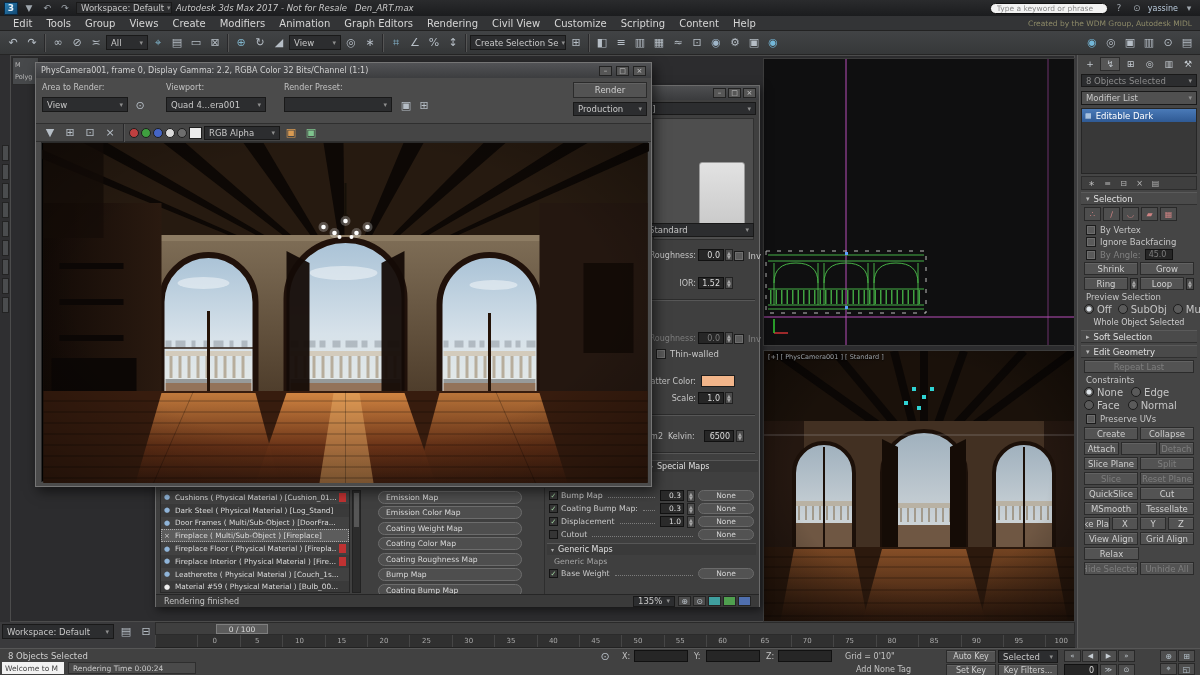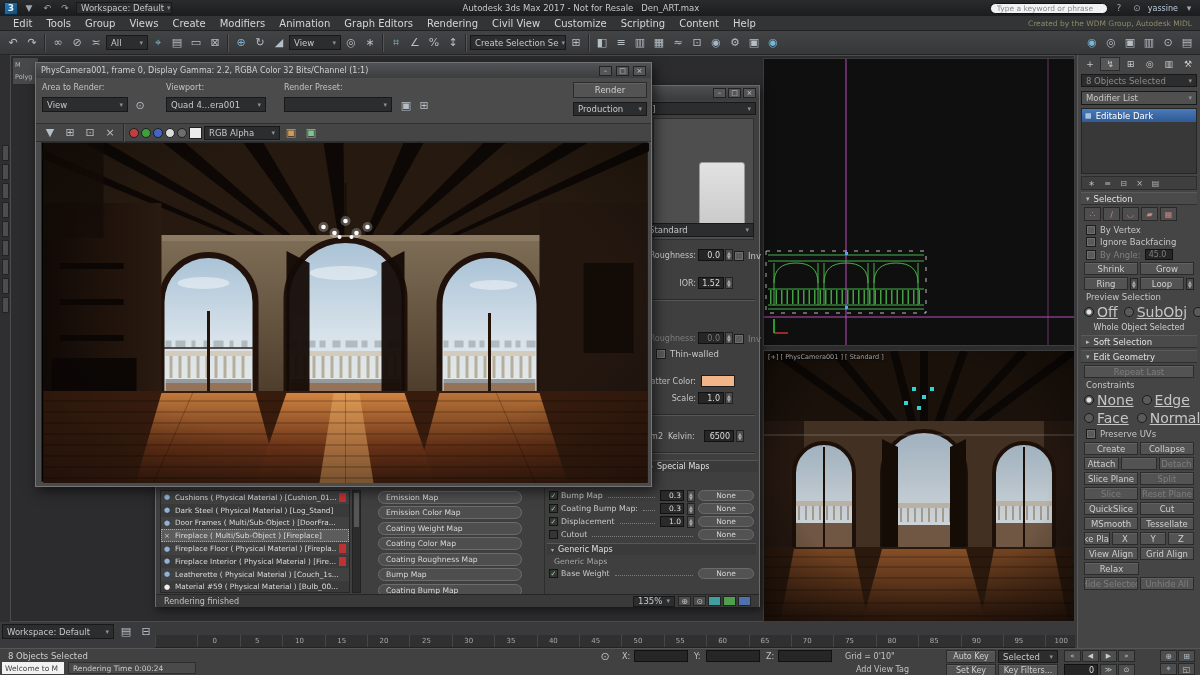--- a/index.html
+++ b/index.html
@@ -10,21 +10,21 @@
 .dd{background:#2c2d2f;border:1px solid #191919;color:#c8c8c8;display:flex;align-items:center;padding:0 4px;font-size:8.5px;height:14px;white-space:nowrap;overflow:hidden;}
 .dd::after{content:"▾";margin-left:auto;font-size:7px;color:#8f8f8f;padding-left:3px;}
 .field{background:#262626;border:1px solid #111;color:#ddd;font-size:8px;display:flex;align-items:center;padding:0 3px;}
 .sbtn{background:#535353;border:1px solid #2b2b2b;box-shadow:inset 0 1px 0 rgba(255,255,255,.09);color:#cfcfcf;font-size:8.5px;display:flex;align-items:center;justify-content:center;height:13px;white-space:nowrap;overflow:hidden;}
 .sbtn.gray{color:#7e7e7e;}
 .sbtn.tiny{flex:0 0 13px;}
 .sbtn.setbx{flex:0 0 11px;}
 .chk{display:flex;align-items:center;gap:4px;font-size:8.5px;color:#c6c6c6;white-space:nowrap;}
 .chk::before{content:"";width:8px;height:8px;background:#5a5a5a;border:1px solid #1c1c1c;box-shadow:inset 0 0 0 1px #6e6e6e;flex:0 0 8px;}
 .chk.gray{color:#818181;}
-.rad{display:flex;align-items:center;gap:3px;font-size:14px;color:#c6c6c6;white-space:nowrap;text-decoration:underline;}
+.rad{display:flex;gap:3px;font-size:10px;color:#c6c6c6;white-space:nowrap;}
 .rad::before{content:"";width:8px;height:8px;border-radius:50%;background:#5a5a5a;border:1px solid #1c1c1c;flex:0 0 8px;}
 .rad.on::before{background:radial-gradient(circle at 50% 50%,#dfe5ea 0 2px,#5a5a5a 3px);}
 .spin{display:flex;flex-direction:column;justify-content:center;width:8px;height:12px;background:#4c4c4c;border:1px solid #222;color:#a5a5a5;font-size:5px;line-height:4px;text-align:center;}
 .spin::before{content:"▲";}
 .spin::after{content:"▼";}
 .ico{width:18px;height:18px;display:flex;align-items:center;justify-content:center;color:#b6bec6;font-size:11px;flex:0 0 18px;}
 .vsep{width:2px;height:18px;border-left:1px solid #28282a;border-right:1px solid #555;margin:0 2px;flex:0 0 2px;}
 .roll{background:#4a4a4a;border-top:1px solid #5a5a5a;border-bottom:1px solid #303030;height:13px;display:flex;align-items:center;padding:0 5px;font-size:8.5px;color:#e0e0e0;gap:4px;margin-top:2px;}
 .roll::before{content:"▾";font-size:7px;color:#bbb;}
 .roll.closed::before{content:"▸";}
@@ -141,21 +141,21 @@
 <body>
 
 <div id="stage">
 
   <div class="abs" id="titlebar">
     <div id="logo">3</div>
     <div class="tb-mini">▼</div>
     <div class="tb-mini">↶</div>
     <div class="tb-mini">↷</div>
     <div class="dd" style="width:96px;height:12px">Workspace: Default</div>
-    <div style="flex:1;display:flex;justify-content:center;gap:8px;">
+    <div style="flex:1;display:flex;justify-content:flex-start;gap:8px;font-style:italic;">
       <span id="main-title">Autodesk 3ds Max 2017 - Not for Resale</span>
       <span id="main-title">Den_ART.max</span>
     </div>
     <input id="search" placeholder="Type a keyword or phrase" style="">
     <div class="tb-mini">?</div>
     <div class="tb-mini">⊙</div>
     <span style="font-size:8px;color:#bcd">yassine</span>
     <div class="tb-mini">▾</div>
   </div>
 
@@ -823,20 +823,23 @@
           <div class="sbtn gray">Unhide All</div>
         </div>
       </div>
   </div>
 
   <div class="abs dd" id="ws-bottom">Workspace: Default</div>
   <div class="abs" id="tl-icons">
     <div class="ico" style="width:15px;height:15px">▤</div>
     <div class="ico" style="width:15px;height:15px">⊟</div>
   </div>
+  <div class="abs" id="slider-track">
+    <div id="slider-handle">0 / 100</div>
+  </div>
   <div class="abs" id="ruler">
       <div class="tick" style="left: 6.5%;">0</div>
       <div class="tick" style="left: 11.1%;">5</div>
       <div class="tick" style="left: 15.7%;">10</div>
       <div class="tick" style="left: 20.3%;">15</div>
       <div class="tick" style="left: 24.9%;">20</div>
       <div class="tick" style="left: 29.5%;">25</div>
       <div class="tick" style="left: 34.1%;">30</div>
       <div class="tick" style="left: 38.7%;">35</div>
       <div class="tick" style="left: 43.3%;">40</div>
@@ -859,21 +862,21 @@
     <div class="abs" id="welcome">Welcome to M</div>
     <div class="abs" id="rtime">Rendering Time 0:00:24</div>
     <div class="abs ico" style="left:598px;top:1px;width:14px;height:12px">⊙</div>
     <span class="abs coord-lab" style="left:622px;top:3px">X:</span>
     <div class="abs field" style="left:634px;top:1px;width:54px;height:12px"></div>
     <span class="abs coord-lab" style="left:694px;top:3px">Y:</span>
     <div class="abs field" style="left:706px;top:1px;width:54px;height:12px"></div>
     <span class="abs coord-lab" style="left:766px;top:3px">Z:</span>
     <div class="abs field" style="left:778px;top:1px;width:54px;height:12px"></div>
     <span class="abs coord-lab" style="left:845px;top:3px">Grid = 0'10"</span>
-    <span class="abs coord-lab" style="left:856px;top:16px">Add View Tag</span>
+    <span class="abs coord-lab" style="left:856px;top:16px">Add None Tag</span>
     <div class="abs sbtn kbtn" style="left:946px;top:1px;width:50px">Auto Key</div>
     <div class="abs dd" style="left:998px;top:1px;width:60px;height:13px">Selected</div>
     <div class="abs sbtn kbtn" style="left:946px;top:15px;width:50px">Set Key</div>
     <div class="abs sbtn kbtn" style="left:998px;top:15px;width:60px">Key Filters...</div>
     <div class="abs" id="playback">
         <div class="pbtn">«</div>
         <div class="pbtn">◀</div>
         <div class="pbtn">▶</div>
         <div class="pbtn">»</div>
       </div>

